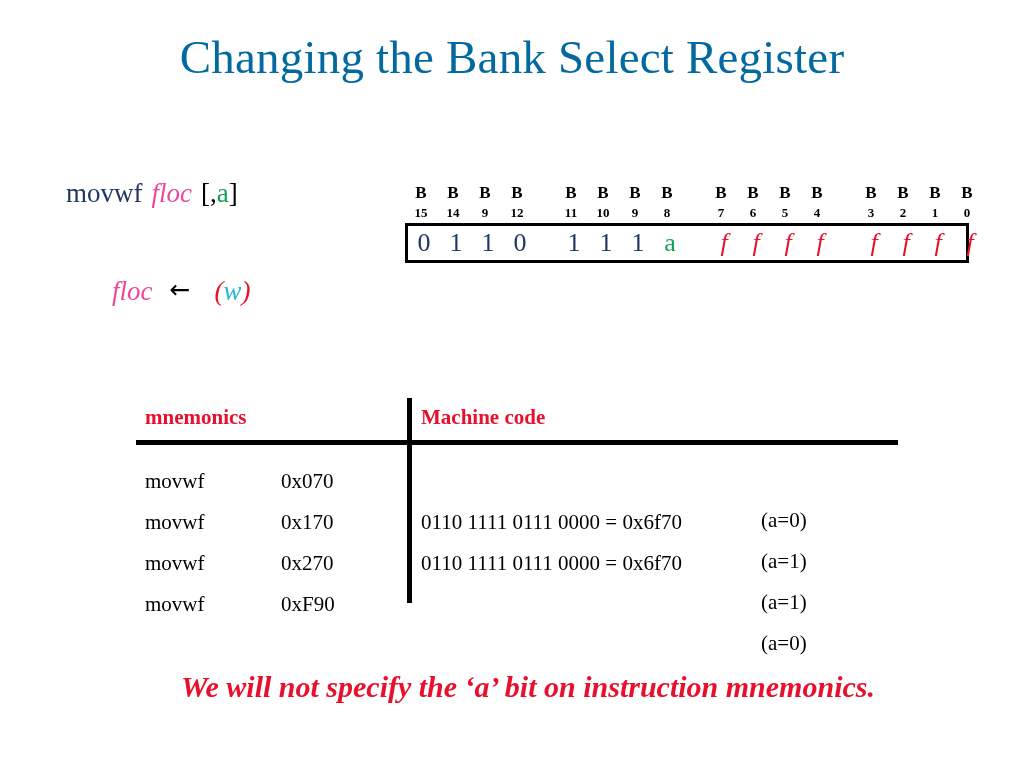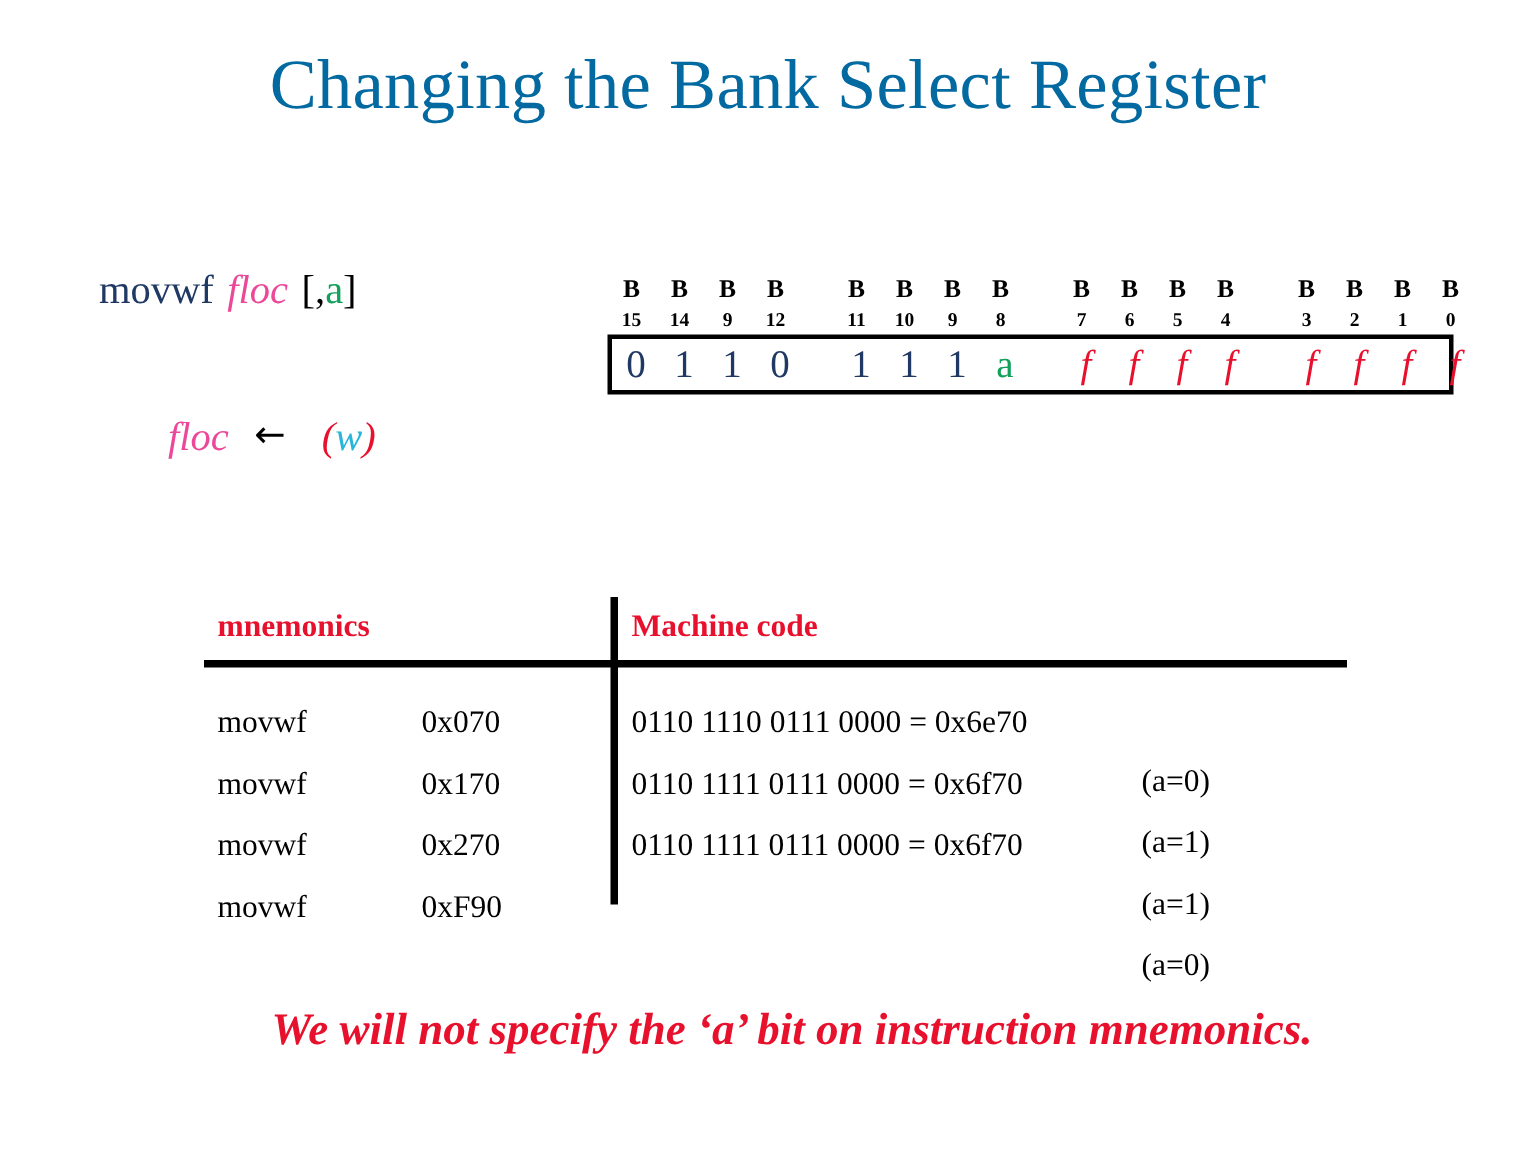--- a/index.html
+++ b/index.html
@@ -308,21 +308,20 @@
 
   <div class="trow" id="header-row">
     <span class="th-text c-mnemonic">mnemonics</span>
     <span class="th-text c-machine">Machine code</span>
   </div>
 
   <div id="body-rows">
       <div class="trow">
         <span class="td-text c-mnemonic">movwf</span>
         <span class="td-text c-operand">0x070</span>
-        <span class="td-text c-code">0110 1110 0111 0000 = 0x6e70</span>
         <span class="td-text c-note">(a=0)</span>
       </div>
       <div class="trow">
         <span class="td-text c-mnemonic">movwf</span>
         <span class="td-text c-operand">0x170</span>
         <span class="td-text c-code">0110 1111 0111 0000 = 0x6f70</span>
         <span class="td-text c-note">(a=1)</span>
       </div>
       <div class="trow">
         <span class="td-text c-mnemonic">movwf</span>

